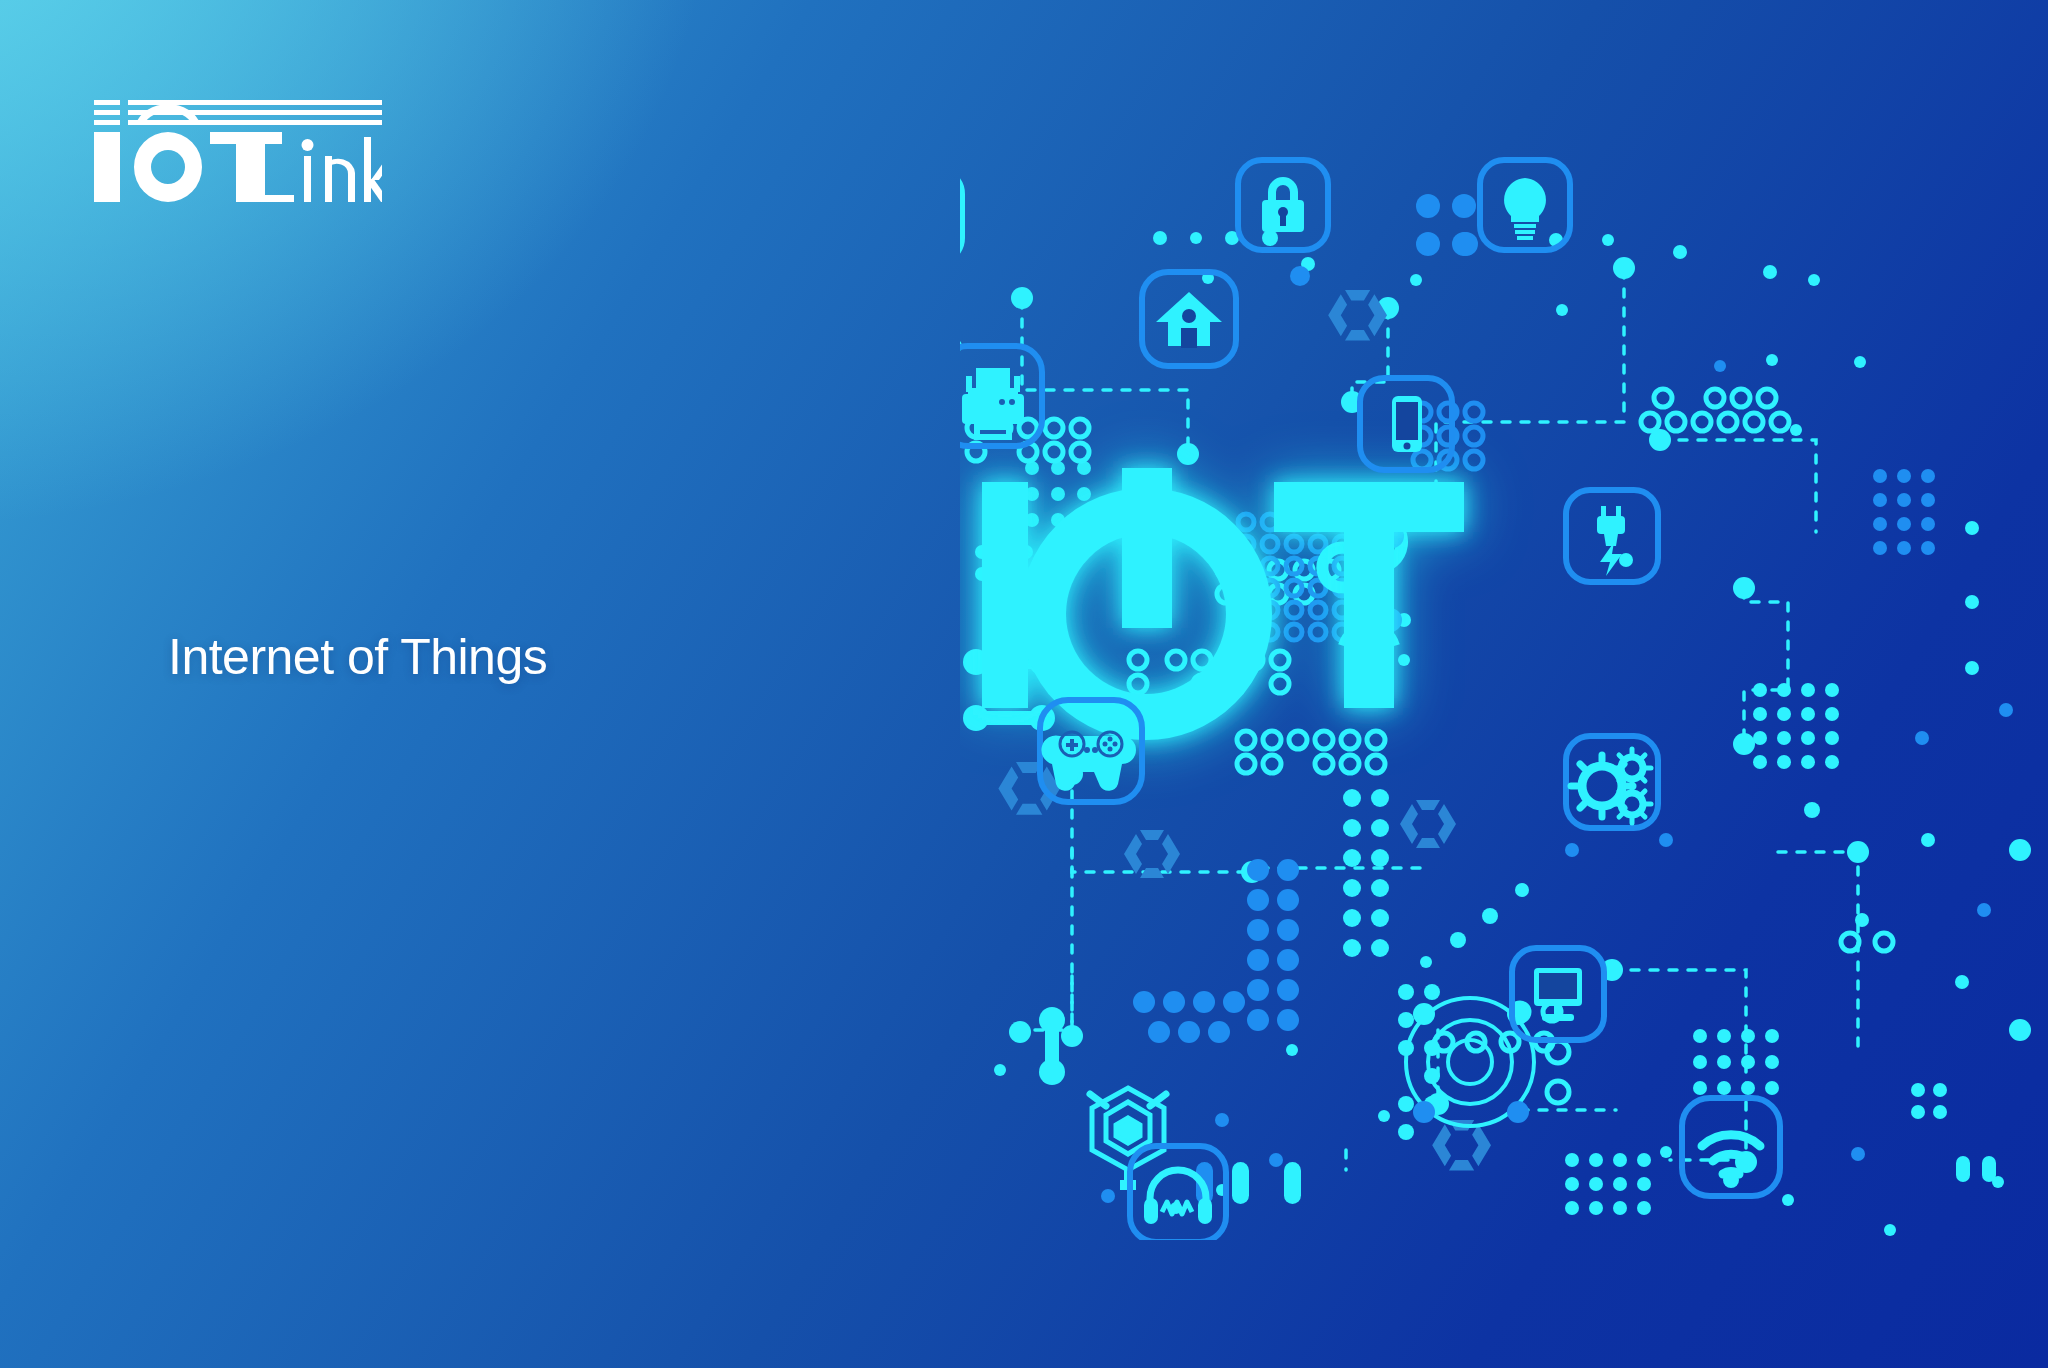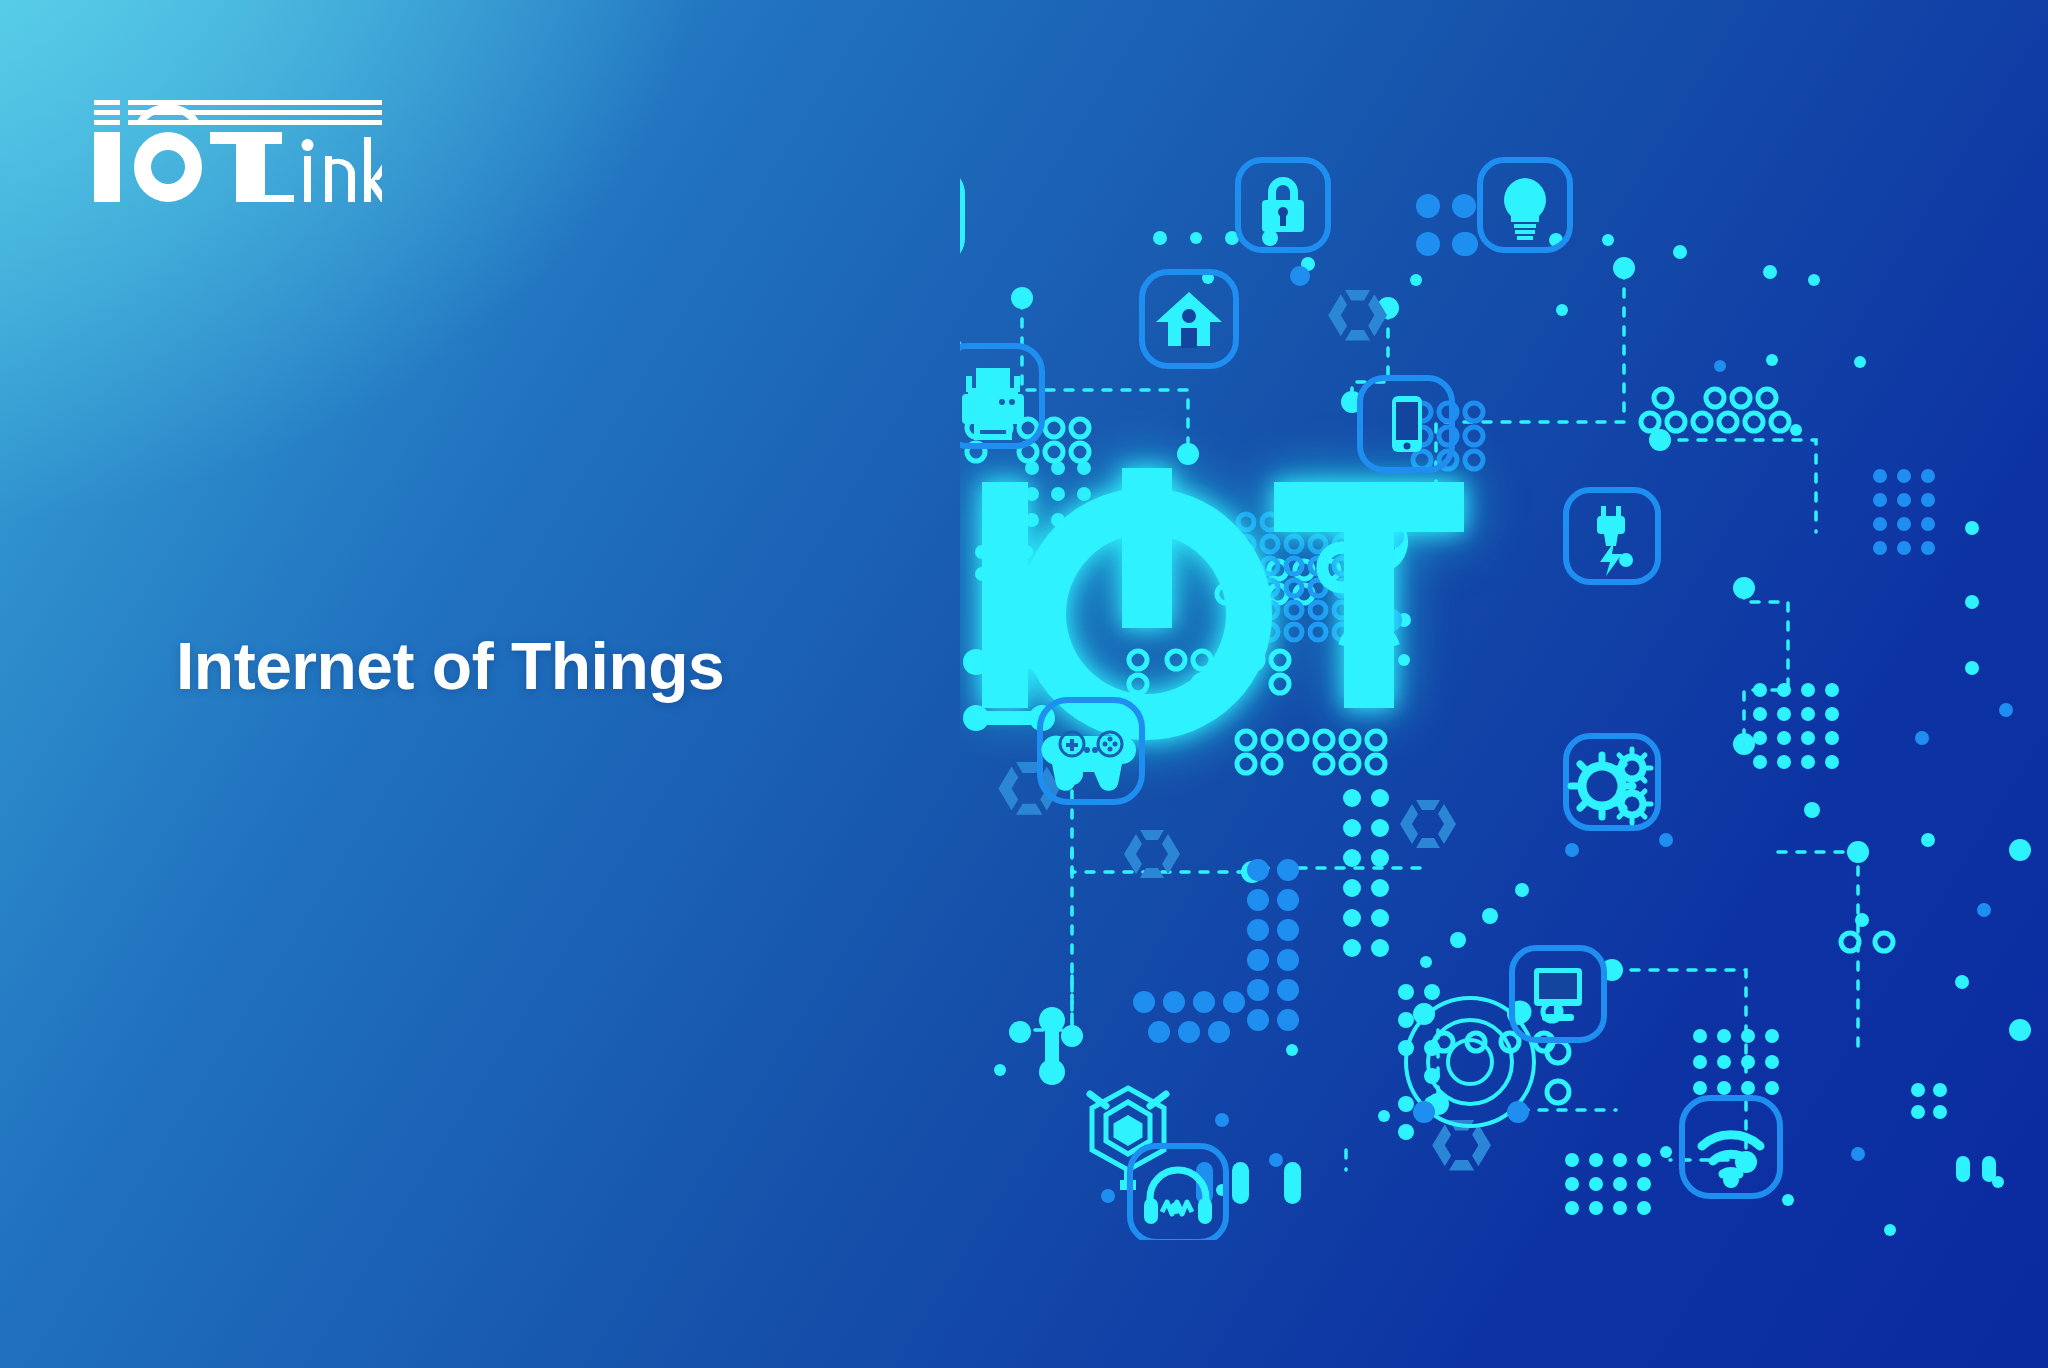--- a/index.html
+++ b/index.html
@@ -18,24 +18,24 @@
   }
 
   
   #logo {
     position: absolute; left: 92px; top: 92px;
     width: 290px; height: 110px;
   }
 
   
   #headline {
-    position: absolute; left: 176px; top: 628px;
+    position: absolute; left: 168px; top: 628px;
     color: #ffffff;
-    font-size: 66px;
-    font-weight: bold;
+    font-size: 50px;
+    font-weight: normal;
     letter-spacing: -0.5px;
     white-space: nowrap;
     text-shadow: 0 2px 10px rgba(5,30,90,0.25);
   }
 
   
   #graphic {
     position: absolute; left: 960px; top: 150px;
     width: 1088px; height: 1090px;
   }

